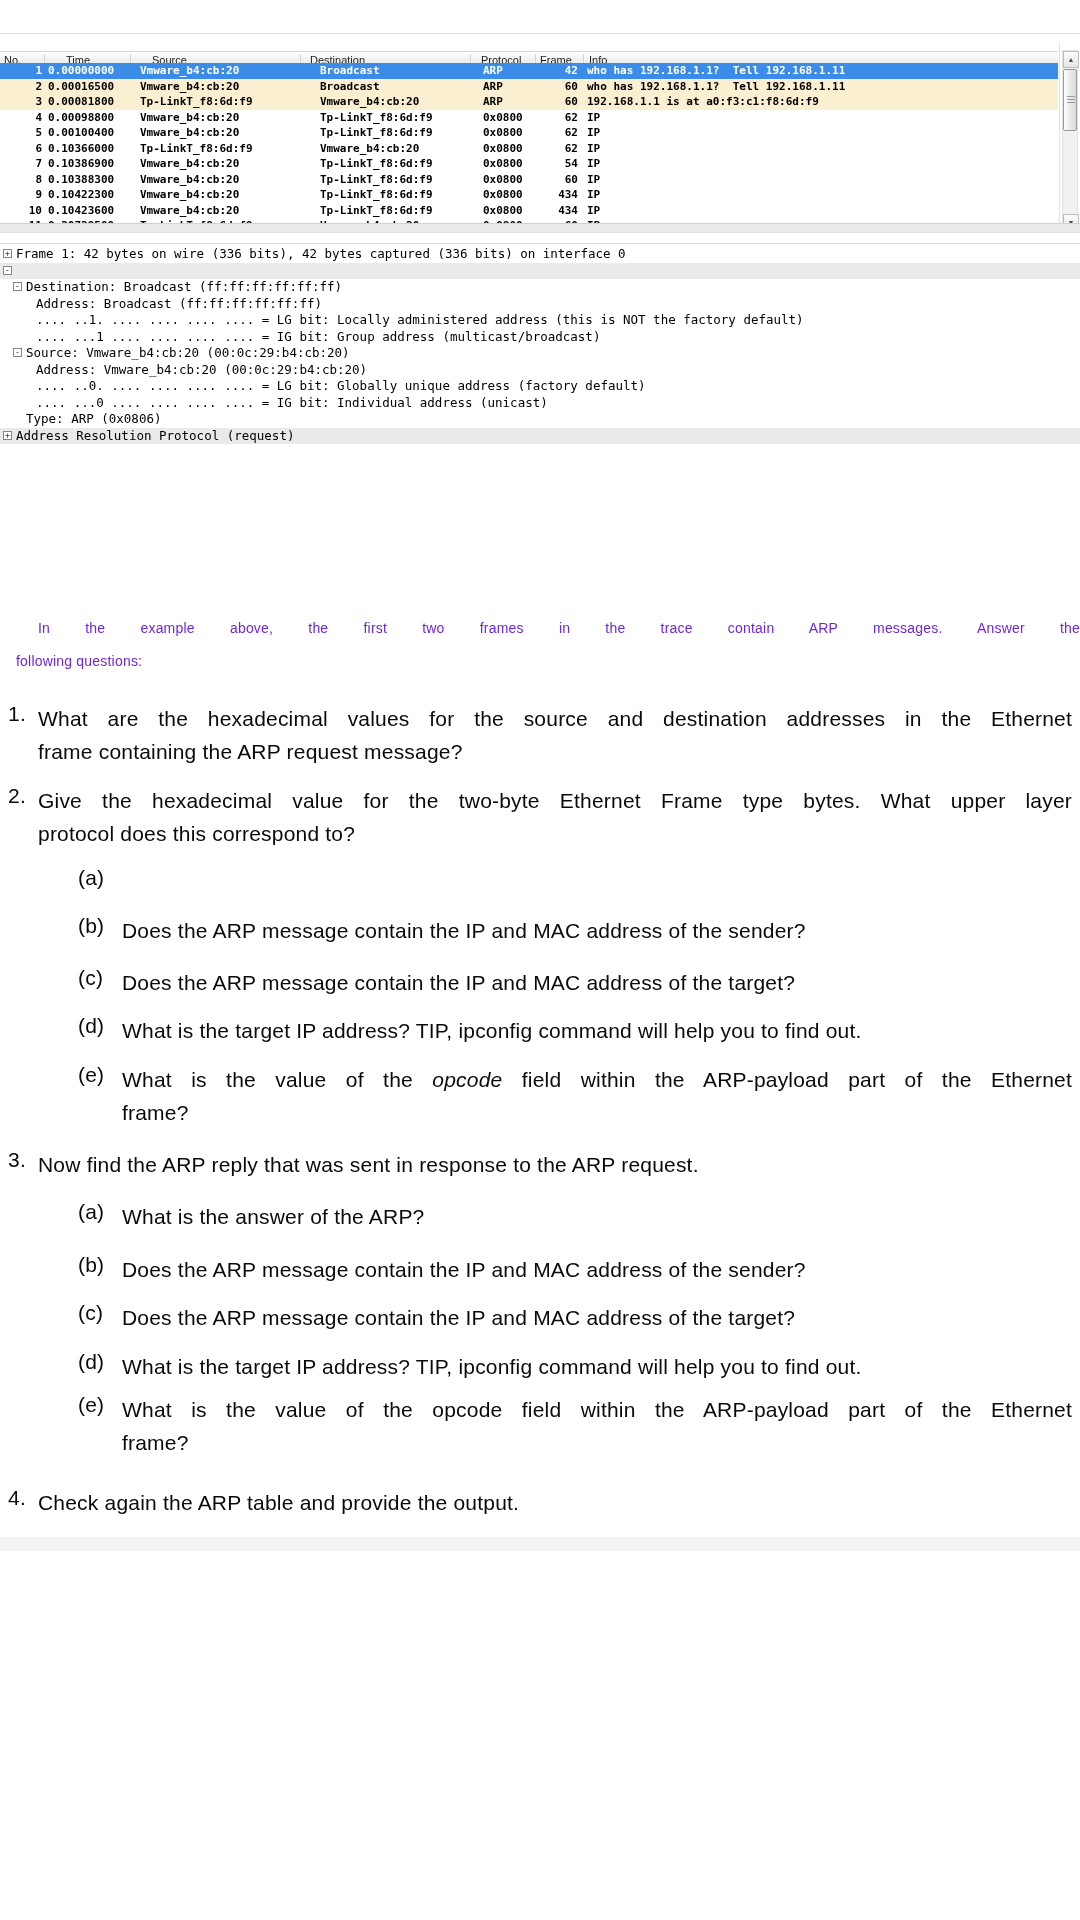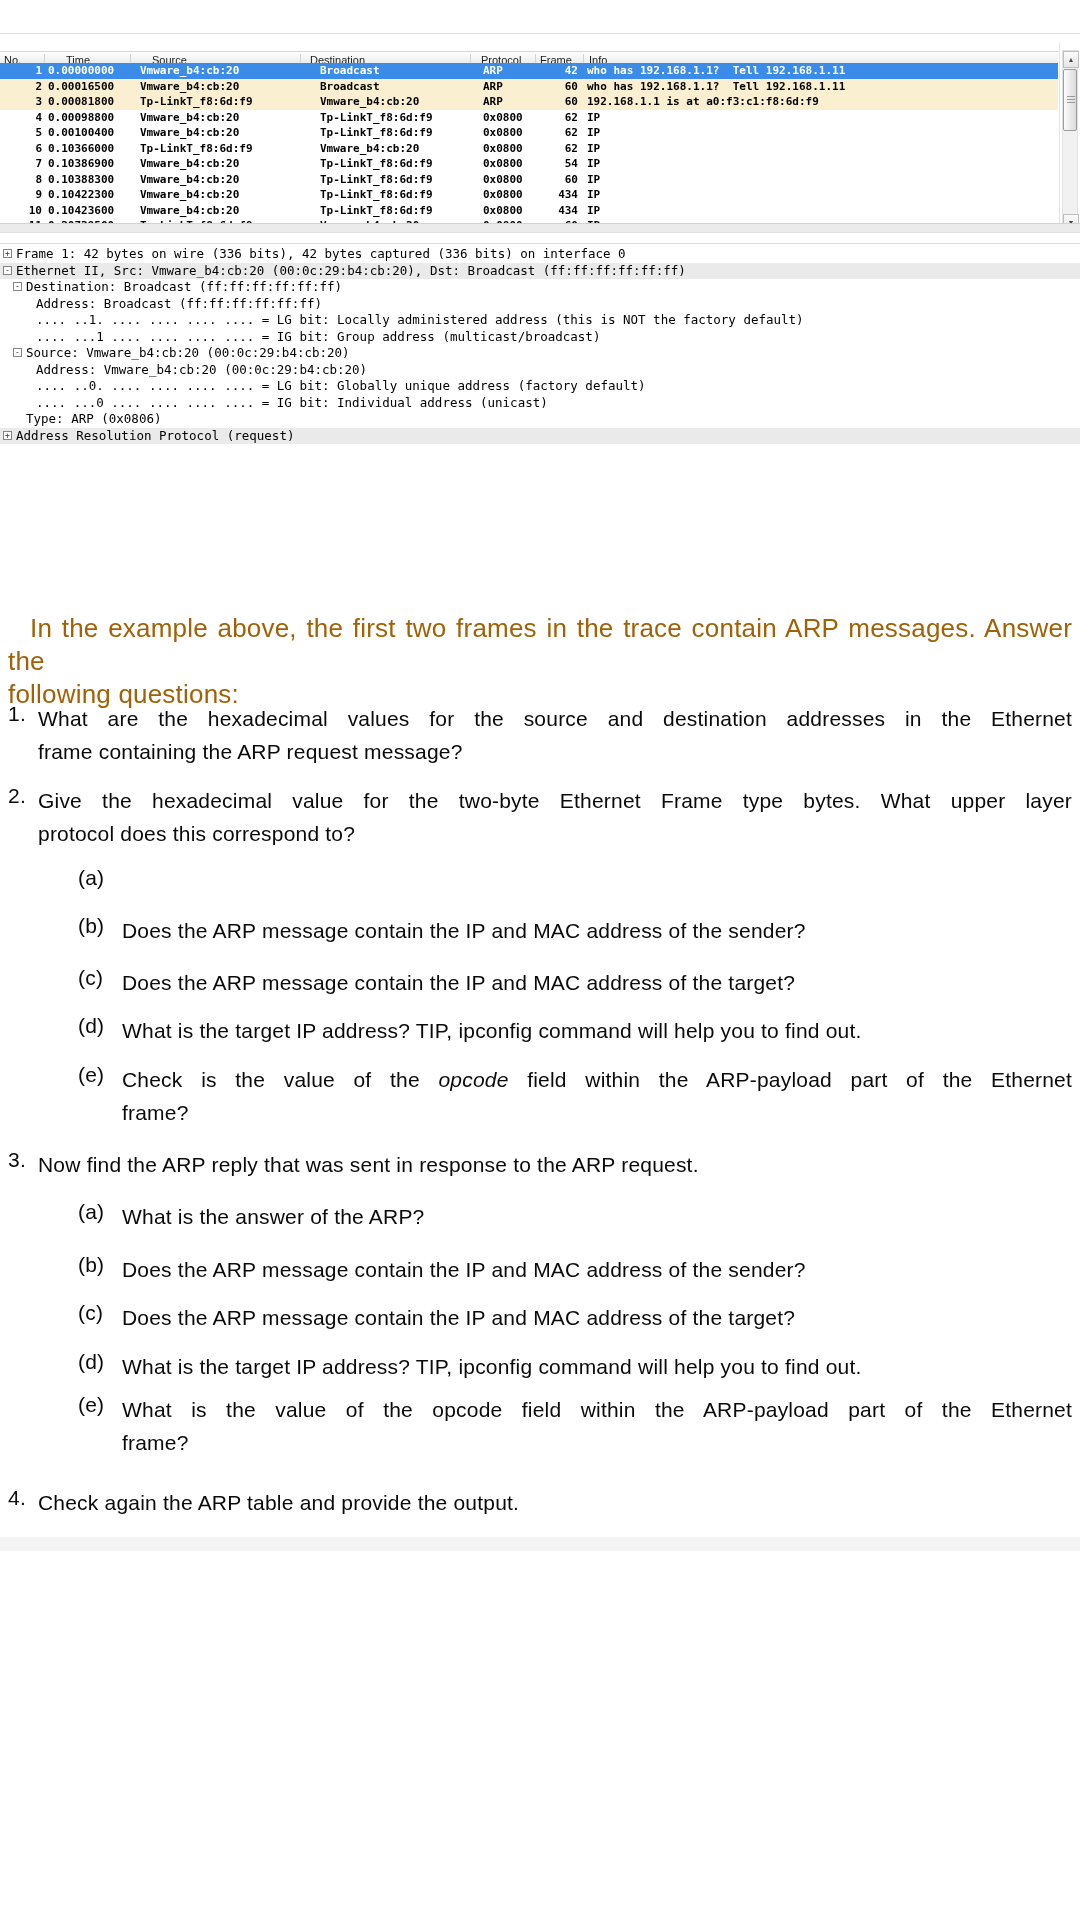--- a/index.html
+++ b/index.html
@@ -53,21 +53,21 @@
   .dp-text{position:absolute;top:0;}
   .ind0{left:16px;text-align:center;} .ind1{left:26px;} .ind2{left:36px;}
   .expander{position:absolute;top:3px;width:9px;height:9px;border:1px solid #858585;background:#fff;
             box-sizing:border-box;color:#333;font:8px "DejaVu Sans Mono",monospace;line-height:7px;text-align:center;}
   .exp0{left:3px;} .exp1{left:13px;}
 
   
   .qblock{position:absolute;left:0;width:1080px;font-size:21px;letter-spacing:0.2px;color:#0a0a0a;}
   .qline{line-height:33px;}
   .jl{text-align:justify;text-align-last:justify;}
-  .intro{position:absolute;left:8px;width:1064px;font-size:26px;letter-spacing:0.2px;color:#a16207;line-height:31px;}
+  .intro{position:absolute;left:16px;width:1064px;font-size:14px;letter-spacing:0.2px;color:#6d28d9;line-height:31px;}
   .qnum{position:absolute;left:8px;top:0;}
   .qbody{margin:0 8px 0 38px;}
   .qsub .qnum{left:78px;}
   .qsub .qbody{margin-left:122px;}
   .it{font-style:italic;}
 
   .bottom-band{position:absolute;left:0;top:1537px;width:1080px;height:14px;background:#f4f4f4;}
 </style>
 </head>
 <body>
@@ -208,21 +208,20 @@
     <div class="pl-divider"></div>
     <div class="dp-topline"></div>
 
     <div class="dp">
       <div class="dp-line">
         <span class="expander exp0">+</span>
         <span class="dp-text ind0">Frame 1: 42 bytes on wire (336 bits), 42 bytes captured (336 bits) on interface 0</span>
       </div>
       <div class="dp-line dp-hl">
         <span class="expander exp0">-</span>
-        <span class="dp-text ind0">Ethernet II, Src: Vmware_b4:cb:20 (00:0c:29:b4:cb:20), Dst: Broadcast (ff:ff:ff:ff:ff:ff)</span>
       </div>
       <div class="dp-line">
         <span class="expander exp1">-</span>
         <span class="dp-text ind1">Destination: Broadcast (ff:ff:ff:ff:ff:ff)</span>
       </div>
       <div class="dp-line">
         <span class="dp-text ind2">Address: Broadcast (ff:ff:ff:ff:ff:ff)</span>
       </div>
       <div class="dp-line">
         <span class="dp-text ind2">.... ..1. .... .... .... .... = LG bit: Locally administered address (this is NOT the factory default)</span>
@@ -291,21 +290,21 @@
   </div>
   <div class="qblock qsub" style="top:1014px">
     <span class="qnum">(d)</span>
     <div class="qbody">
         <div class="qline">What is the target IP address? TIP, ipconfig command will help you to find out.</div>
       </div>
   </div>
   <div class="qblock qsub" style="top:1063px">
     <span class="qnum">(e)</span>
     <div class="qbody">
-      <div class="qline jl"><span>Check is the value of the </span><span class="it">opcode</span><span> field within the ARP-payload part of the Ethernet</span></div>
+      <div class="qline jl"><span>What is the value of the </span><span class="it">opcode</span><span> field within the ARP-payload part of the Ethernet</span></div>
       <div class="qline">frame?</div>
     </div>
   </div>
 
   <div class="qblock" style="top:1148px">
     <span class="qnum">3.</span>
     <div class="qbody">
         <div class="qline">Now find the ARP reply that was sent in response to the ARP request.</div>
       </div>
   </div>

